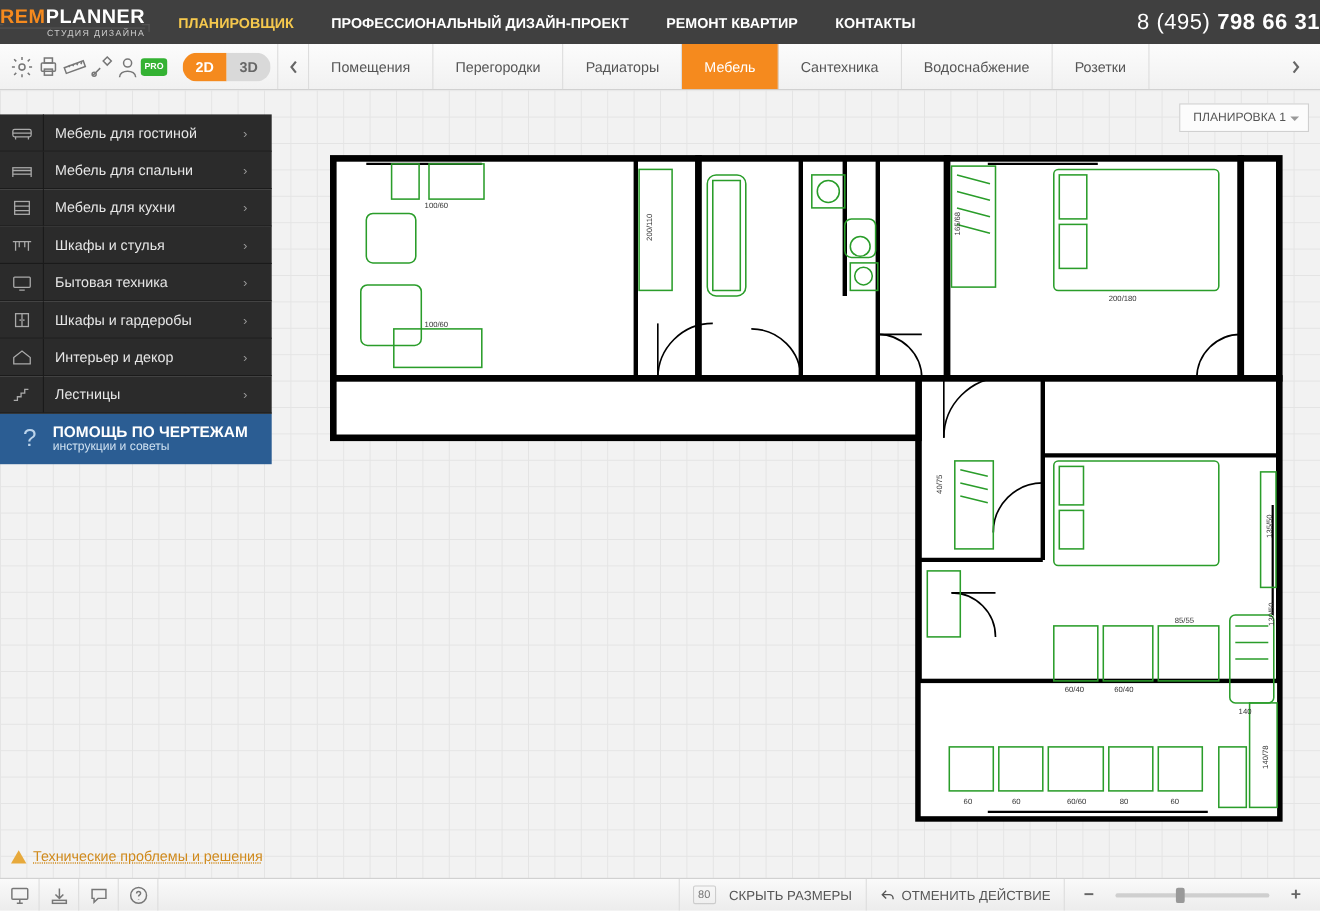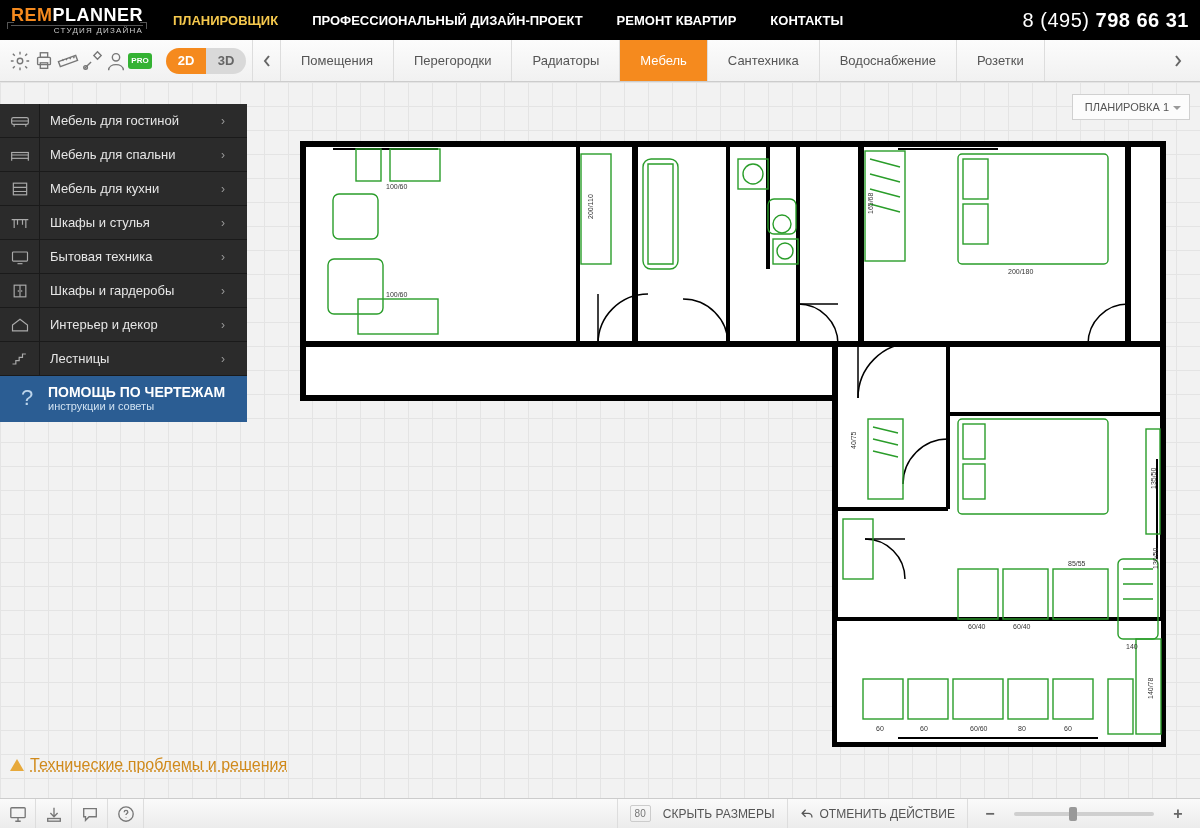--- a/index.html
+++ b/index.html
@@ -1,19 +1,19 @@
 <!DOCTYPE html>
 <html><head>
 <meta charset="utf-8">
 <style>
 * { box-sizing: border-box; margin: 0; padding: 0; font-family: Arial, sans-serif; }
 body { width: 1200px; height: 828px; overflow: hidden; background: #fff; position: relative; }
 
 
-.header { height: 40px; background: #000000; color: #fff; display: flex; align-items: center; padding: 0 11px; font-size: 13px; }
+.header { height: 40px; background: #404040; color: #fff; display: flex; align-items: center; padding: 0 0; font-size: 13px; }
 .logo { display: flex; flex-direction: column; line-height: 1; margin-right: 30px; }
 .logo-line1 { font-weight: 900; font-size: 18px; letter-spacing: .5px; }
 .logo-rem { color: #f58a1e; }
 .logo-line2 { font-size: 8px; letter-spacing: 1.2px; color: #ccc; text-align: right; border-top: 1px solid #555; padding-top: 1px; margin-top: 1px; position: relative; }
 
 .logo-line2::before, .logo-line2::after { content: ''; position: absolute; width: 6px; height: 6px; top: -4px; border-top: 1px solid #555; }
 .logo-line2::before { left: -4px; border-left: 1px solid #555; }
 .logo-line2::after { right: -4px; border-right: 1px solid #555; }
 
 .top-nav { display: flex; gap: 34px; font-weight: 700; font-size: 13px; }
@@ -65,21 +65,21 @@
 
 
 .plan { position: absolute; left: 298px; top: 57px; width: 870px; height: 630px; }
 .plan svg { width: 100%; height: 100%; }
 
 
 .proj-selector { position: absolute; right: 10px; top: 12px; background: #fcfcfc; border: 1px solid #d0d0d0; padding: 6px 20px 6px 12px; font-size: 11px; font-weight: 400; color: #555; cursor: pointer; }
 .proj-selector::after { content: ''; position: absolute; right: 8px; top: 11px; border: 4px solid transparent; border-top-color: #999; }
 
 
-.tech-link { position: absolute; left: 10px; bottom: 24px; font-size: 16px; color: #d08a1c; display: flex; align-items: center; gap: 6px; }
+.tech-link { position: absolute; left: 10px; bottom: 10px; font-size: 13px; color: #d08a1c; display: flex; align-items: center; gap: 6px; }
 .tech-link a { color: #d08a1c; text-decoration: underline dotted; cursor: pointer; }
 .warn-ico { display: inline-block; width: 0; height: 0; border: 7px solid transparent; border-bottom: 12px solid #e7a93b; position: relative; top: -3px; }
 
 
 .statusbar { position: absolute; left: 0; right: 0; bottom: 0; height: 30px; background: linear-gradient(#fafafa,#ececec); border-top: 1px solid #ccc; display: flex; align-items: center; font-size: 12px; color: #555; }
 .sb-ico { width: 36px; height: 100%; display: inline-flex; align-items: center; justify-content: center; color: #777; cursor: pointer; border-right: 1px solid #ddd; }
 .sb-ico svg { width: 18px; height: 18px; }
 .sb-group { display: flex; align-items: center; height: 100%; padding: 0 12px; border-left: 1px solid #ddd; cursor: pointer; gap: 6px; }
 .sb-group.no-border { border-left: none; }
 .sb-flex { flex: 1; }

